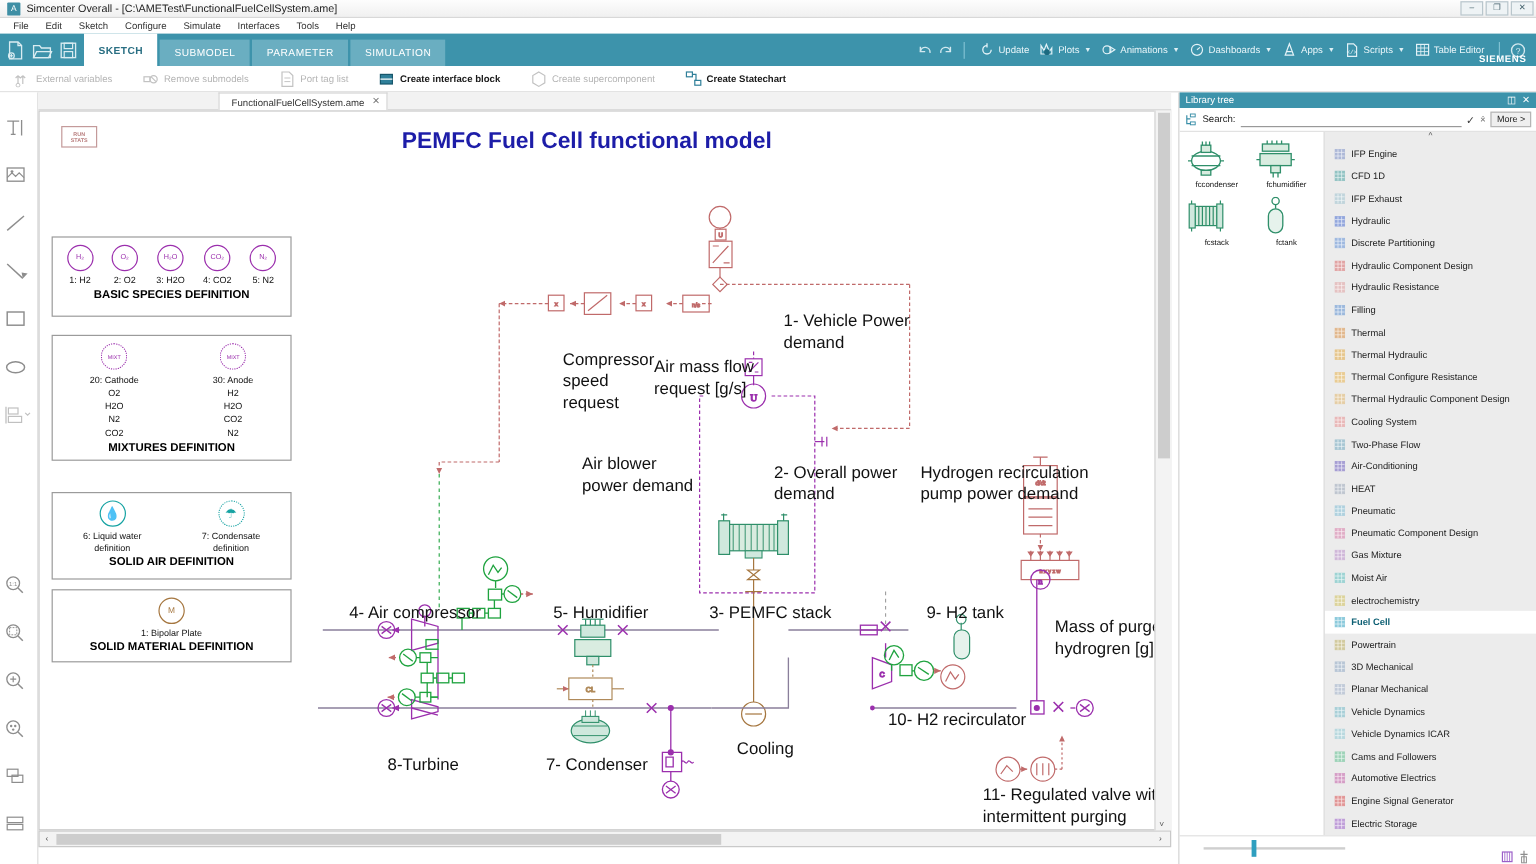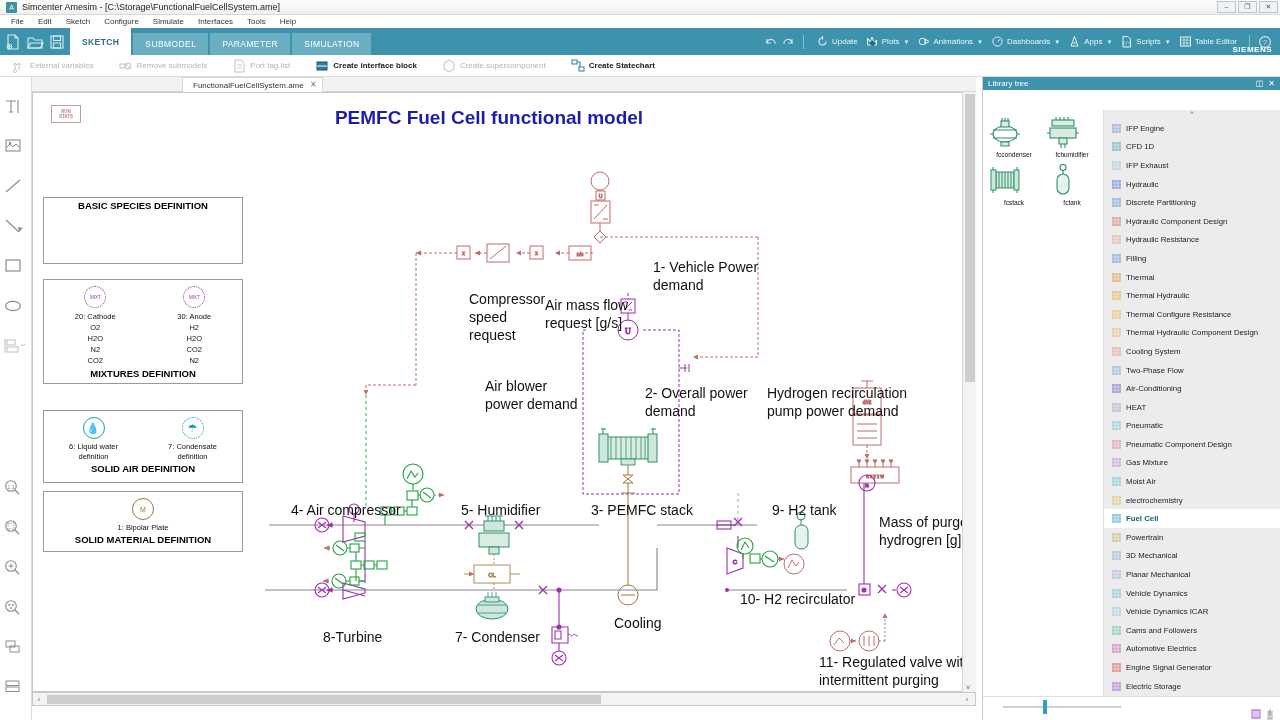--- a/index.html
+++ b/index.html
@@ -209,21 +209,21 @@
   .lf-icons { position:absolute; right:6px; top:11px; display:flex; gap:4px;}
   svg { display:block; }
 </style>
 </head>
 <body>
 
 <div id="app">
 
   <div class="titlebar">
     <div class="tb-icon">A</div>
-    <div class="tb-title">Simcenter Amesim - [C:\Storage\FunctionalFuelCellSystem.ame]</div>
+    <div class="tb-title">Simcenter Overall - [C:\AMETest\FunctionalFuelCellSystem.ame]</div>
     <div class="tb-btns">
       <div class="tb-btn">–</div>
       <div class="tb-btn">❐</div>
       <div class="tb-btn">✕</div>
     </div>
   </div>
 
   <div class="menubar" id="menubar">
       <div class="mi">File</div>
       <div class="mi">Edit</div>
@@ -519,20 +519,42 @@
     <div class="canvas">
 
       <div class="diagram-title">PEMFC Fuel Cell functional model</div>
 
       <div class="runstats">
         <span>RUN</span>
         <span>STATS</span>
       </div>
 
       <div class="legend" style="left:10px; top:104px; width:200px; height:67px;">
+        <div class="spec-row" id="species-row">
+            <div class="spec">
+              <div class="bubble">H₂</div>
+              <div class="spec-lbl">1: H2</div>
+            </div>
+            <div class="spec">
+              <div class="bubble">O₂</div>
+              <div class="spec-lbl">2: O2</div>
+            </div>
+            <div class="spec">
+              <div class="bubble">H₂O</div>
+              <div class="spec-lbl">3: H2O</div>
+            </div>
+            <div class="spec">
+              <div class="bubble">CO₂</div>
+              <div class="spec-lbl">4: CO2</div>
+            </div>
+            <div class="spec">
+              <div class="bubble">N₂</div>
+              <div class="spec-lbl">5: N2</div>
+            </div>
+          </div>
         <div class="cap">BASIC SPECIES DEFINITION</div>
       </div>
 
       <div class="legend" style="left:10px; top:186px; width:200px; height:105px;">
         <div style="display:flex;justify-content:space-around;padding-top:6px;">
           <div>
             <div class="bubble dash" style="font-size:4.5px">MIXT</div>
             <div class="mixcol" style="margin-top:4px;">
               <div>20: Cathode</div>
               <div>O2</div>
@@ -916,20 +938,34 @@
 
   <div class="libpanel">
     <div class="lib-head">
       <span>Library tree</span>
       <span class="lib-head-btns">
         <span>◫</span>
         <span>✕</span>
       </span>
     </div>
 
+    <div class="lib-search">
+      <span>
+        <svg width="11" height="11" viewBox="0 0 11 11">
+            <path d="M2 2v7h3M2 5h3" stroke="#3a8fa8" stroke-width="1" fill="none"></path>
+            <rect x="5" y="1" width="4" height="2.4" fill="none" stroke="#3a8fa8" stroke-width=".8"></rect>
+            <rect x="5" y="7.6" width="4" height="2.4" fill="none" stroke="#3a8fa8" stroke-width=".8"></rect>
+          </svg>
+      </span>
+      <span class="ls-label">Search:</span>
+      <input class="ls-input" type="text" placeholder="" style="">
+      <span class="ls-ok">✓</span>
+      <span class="ls-clr">⨰</span>
+      <span class="ls-more">More &gt;</span>
+    </div>
 
     <div class="lib-body">
       <div class="lib-icons">
         <div class="li-grid">
           <div class="li-cell">
             <svg width="40" height="34" viewBox="0 0 40 34">
               <g stroke="#2f8f6a" fill="none" stroke-width="1.1">
                 <ellipse cx="20" cy="18" rx="12" ry="8"></ellipse>
                 <path d="M8 14h24M8 22h24"></path>
                 <rect x="16" y="5" width="8" height="6" fill="#d9ece0"></rect>

